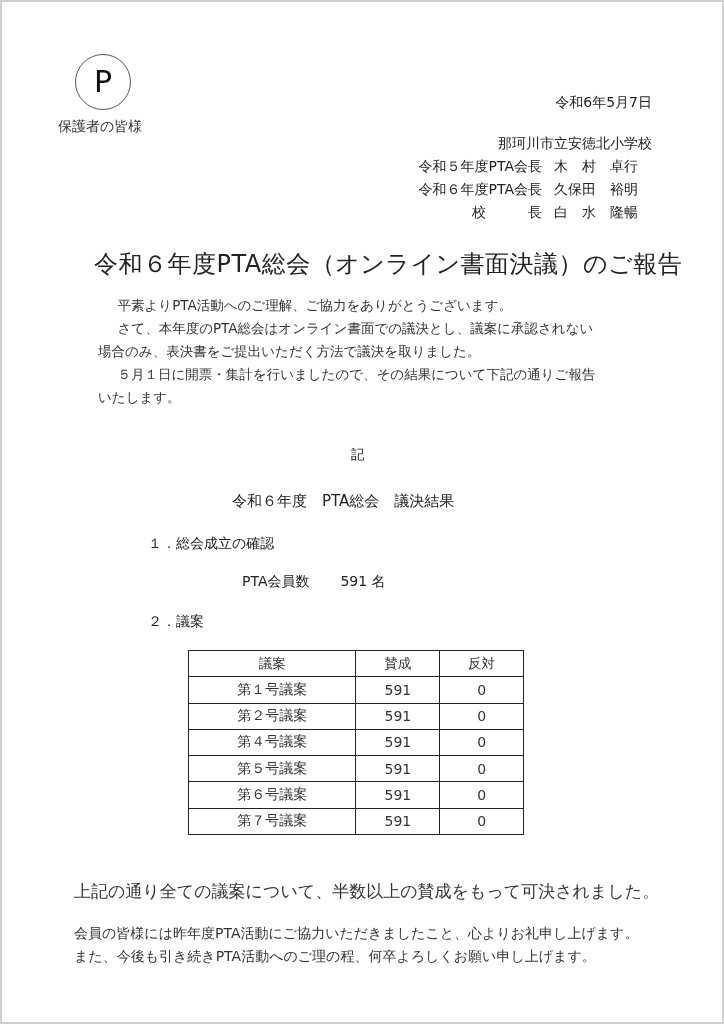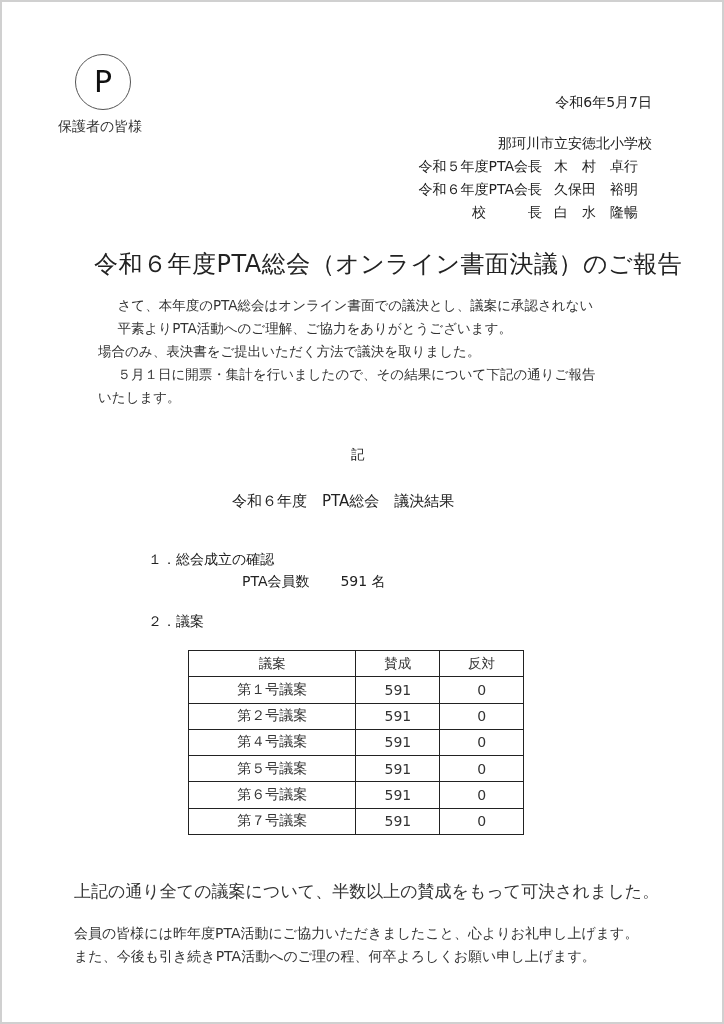--- a/index.html
+++ b/index.html
@@ -30,21 +30,21 @@
     .date { right: 70px; top: 92px; font-size: 14px; }
     .sender { right: 70px; text-align: right; font-size: 14px; }
     .sender .row { display: flex; justify-content: flex-end; height: 23px; line-height: 23px; }
     .sender .role { }
     .sender .name { display: inline-block; width: 110px; text-align: left; padding-left: 12px; letter-spacing: 0; }
     .title { left: 92px; top: 246px; font-size: 24px; color: #222; letter-spacing: 0.5px; }
     .body-text { left: 102px; top: 292px; font-size: 13.5px; line-height: 23px; color: #333; }
     .body-text p { white-space: nowrap; }
     .ki { left: 349px; top: 444px; font-size: 13.5px; }
     .subtitle { left: 230px; top: 490px; font-size: 15px; }
-    .sec1 { left: 146px; top: 533px; font-size: 14px; margin-top: 16px; }
+    .sec1 { left: 146px; top: 533px; font-size: 14px; }
     .members { left: 240px; top: 571px; font-size: 14px; }
     .sec2 { left: 146px; top: 611px; font-size: 14px; }
     table.results {
       position: absolute; left: 186px; top: 648px;
       border-collapse: collapse; width: 336px;
       font-size: 14px; color: #333;
     }
     table.results th, table.results td {
       border: 1.5px solid #222222;
       height: 26.25px; text-align: center; font-weight: normal;
@@ -83,22 +83,22 @@
     </div>
     <div class="row">
       <span class="role">校　　　長</span>
       <span class="name">白　水　隆暢</span>
     </div>
   </div>
 
   <div class="abs title">令和６年度PTA総会（オンライン書面決議）のご報告</div>
 
   <div class="abs body-text">
+    <p>　平素よりPTA活動へのご理解、ご協力をありがとうございます。</p>
     <p>　さて、本年度のPTA総会はオンライン書面での議決とし、議案に承認されない</p>
-    <p>　平素よりPTA活動へのご理解、ご協力をありがとうございます。</p>
     <p style="margin-left:-6px;">場合のみ、表決書をご提出いただく方法で議決を取りました。</p>
     <p>　５月１日に開票・集計を行いましたので、その結果について下記の通りご報告</p>
     <p style="margin-left:-6px;">いたします。</p>
   </div>
 
   <div class="abs ki">記</div>
 
   <div class="abs subtitle">令和６年度　PTA総会　議決結果</div>
 
   <div class="abs sec1">１．総会成立の確認</div>

